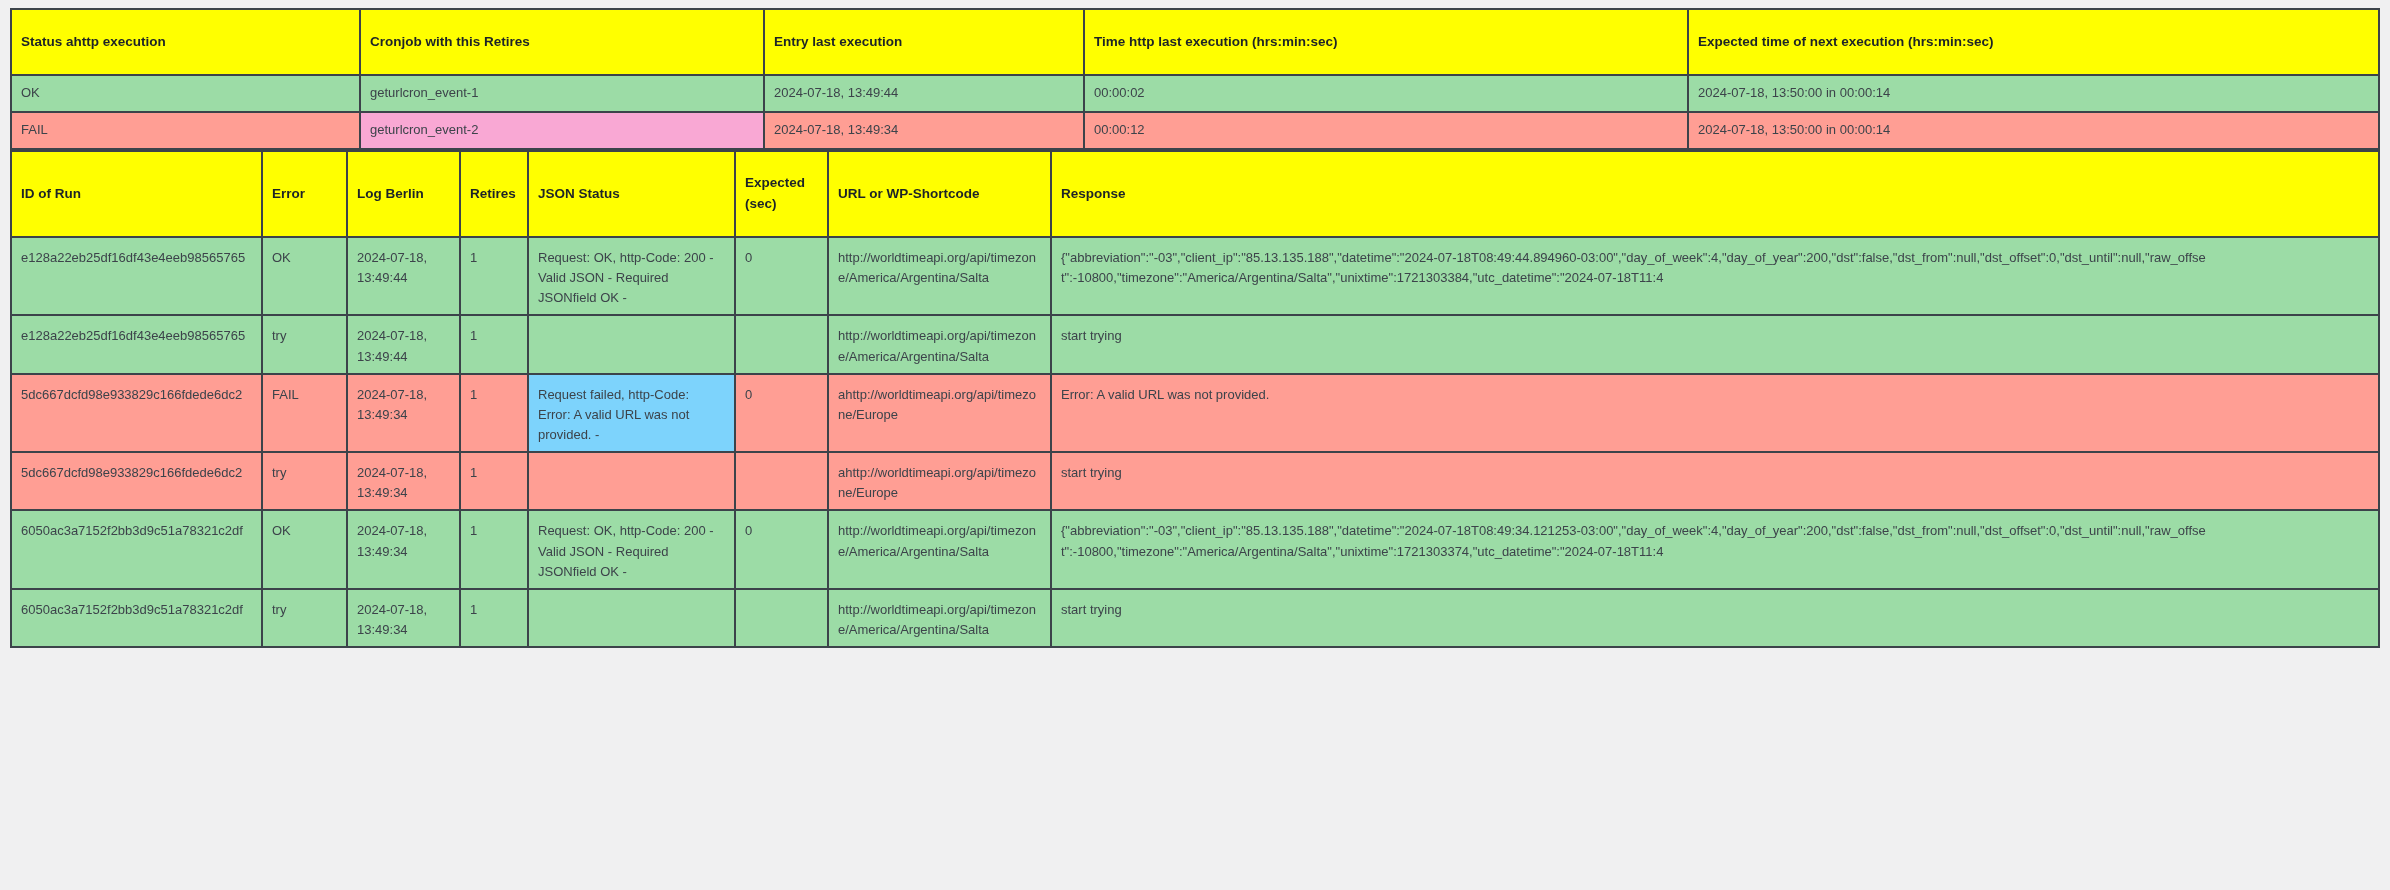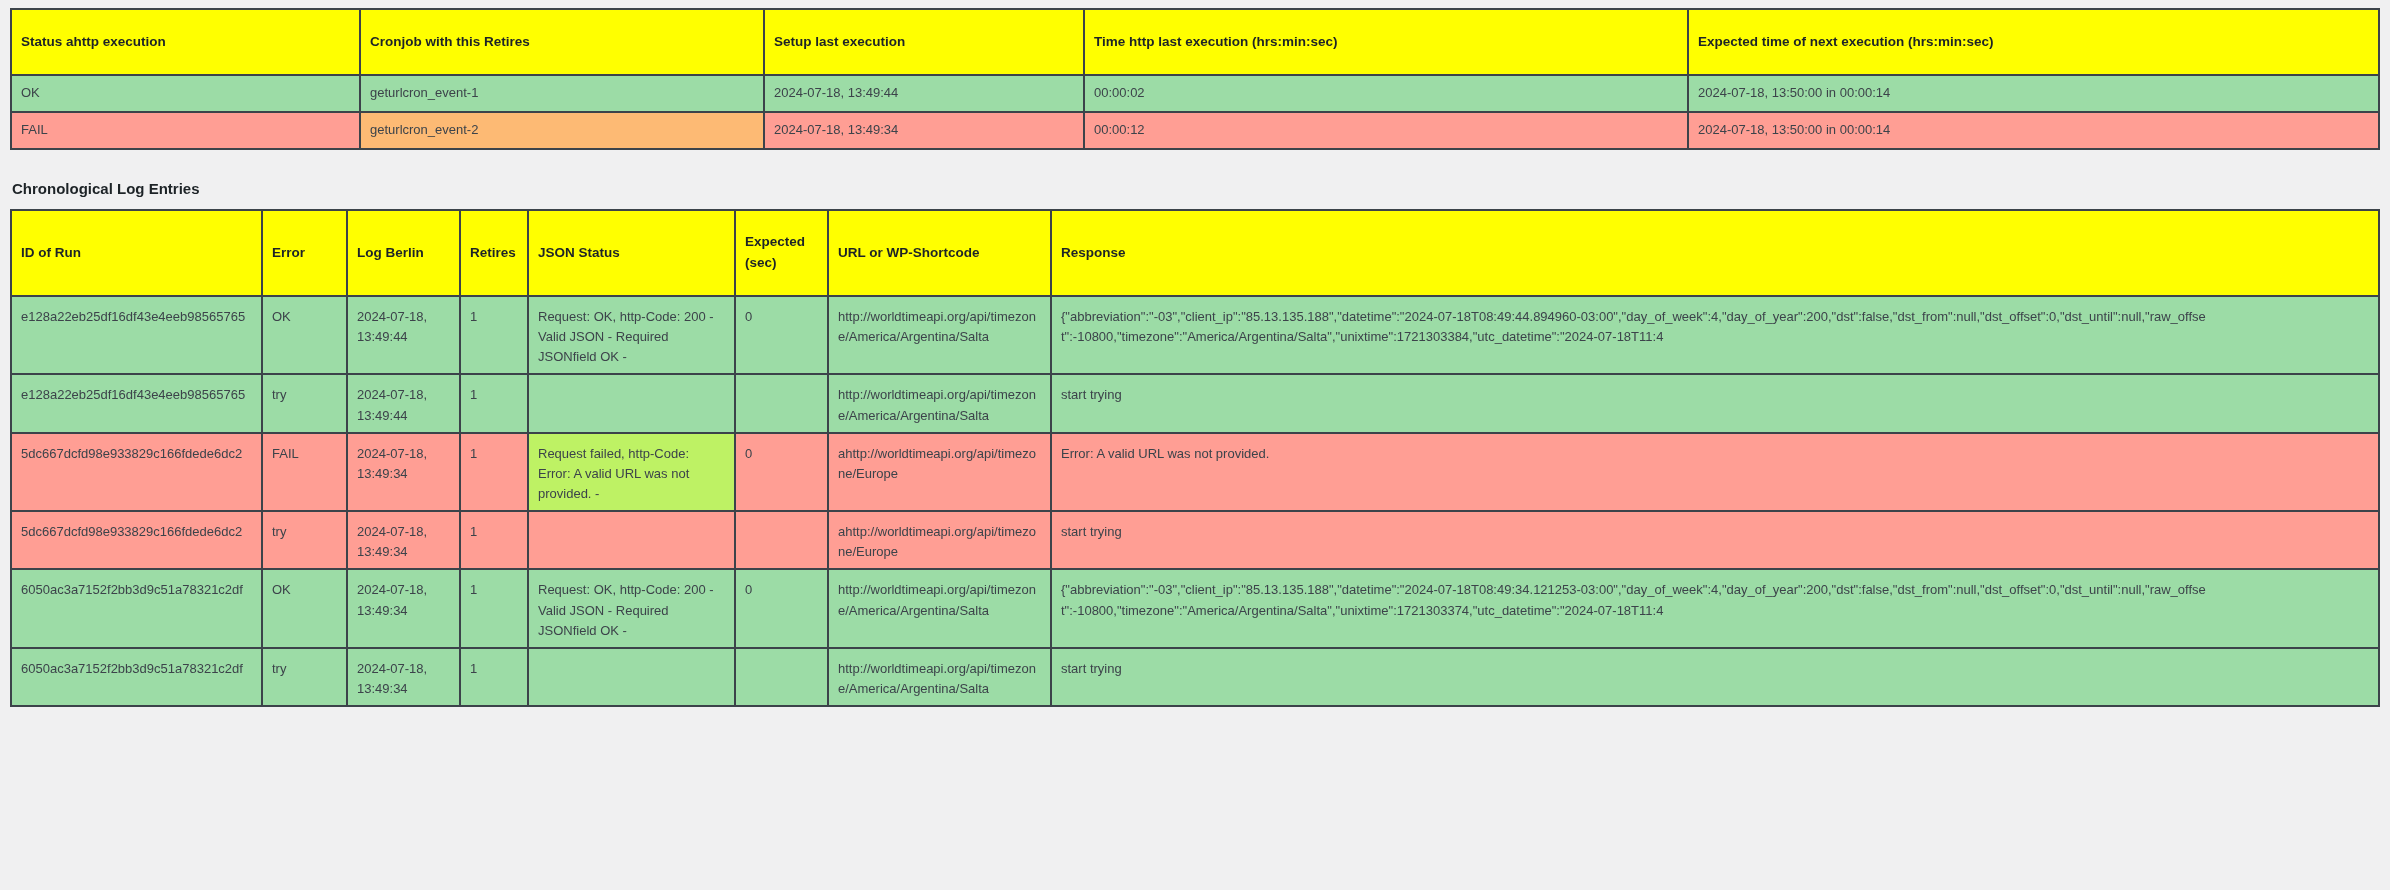--- a/index.html
+++ b/index.html
@@ -69,44 +69,43 @@
       <col class="s-c1">
         <col class="s-c2">
         <col class="s-c3">
         <col class="s-c4">
         <col class="s-c5">
     </colgroup>
     <thead>
       <tr id="summary-head-row">
           <th>Status ahttp execution</th>
           <th>Cronjob with this Retires</th>
-          <th>Setup last execution</th>
+          <th>Entry last execution</th>
           <th>Time http last execution (hrs:min:sec)</th>
           <th>Expected time of next execution (hrs:min:sec)</th>
         </tr>
     </thead>
     <tbody id="summary-body">
         <tr>
           <td style="background: rgb(156, 220, 166);">OK</td>
           <td style="background: rgb(156, 220, 166);">geturlcron_event-1</td>
           <td style="background: rgb(156, 220, 166);">2024-07-18, 13:49:44</td>
           <td style="background: rgb(156, 220, 166);">00:00:02</td>
           <td style="background: rgb(156, 220, 166);">2024-07-18, 13:50:00 in 00:00:14</td>
         </tr>
         <tr>
           <td style="background: rgb(255, 158, 148);">FAIL</td>
-          <td style="background: #fdba74;">geturlcron_event-2</td>
+          <td style="background: #f9a8d4;">geturlcron_event-2</td>
           <td style="background: rgb(255, 158, 148);">2024-07-18, 13:49:34</td>
           <td style="background: rgb(255, 158, 148);">00:00:12</td>
           <td style="background: rgb(255, 158, 148);">2024-07-18, 13:50:00 in 00:00:14</td>
         </tr>
       </tbody>
   </table>
 
-  <h2 class="section-heading">Chronological Log Entries</h2>
 
   <table class="report log">
     <colgroup>
       <col class="l-c1">
         <col class="l-c2">
         <col class="l-c3">
         <col class="l-c4">
       <col class="l-c5">
         <col class="l-c6">
         <col class="l-c7">
@@ -143,21 +142,21 @@
           <td style="background: rgb(156, 220, 166);"></td>
           <td style="background: rgb(156, 220, 166);"></td>
           <td style="background: rgb(156, 220, 166);">http://worldtimeapi.org/api/timezone/America/Argentina/Salta</td>
           <td style="background: rgb(156, 220, 166);">start trying</td>
         </tr>
         <tr>
           <td style="background: rgb(255, 158, 148);">5dc667dcfd98e933829c166fdede6dc2</td>
           <td style="background: rgb(255, 158, 148);">FAIL</td>
           <td style="background: rgb(255, 158, 148);">2024-07-18, 13:49:34</td>
           <td style="background: rgb(255, 158, 148);">1</td>
-          <td style="background: #bef264;">Request failed, http-Code: Error: A valid URL was not provided. -</td>
+          <td style="background: #7dd3fc;">Request failed, http-Code: Error: A valid URL was not provided. -</td>
           <td style="background: rgb(255, 158, 148);">0</td>
           <td style="background: rgb(255, 158, 148);">ahttp://worldtimeapi.org/api/timezone/Europe</td>
           <td style="background: rgb(255, 158, 148);">Error: A valid URL was not provided.</td>
         </tr>
         <tr>
           <td style="background: rgb(255, 158, 148);">5dc667dcfd98e933829c166fdede6dc2</td>
           <td style="background: rgb(255, 158, 148);">try</td>
           <td style="background: rgb(255, 158, 148);">2024-07-18, 13:49:34</td>
           <td style="background: rgb(255, 158, 148);">1</td>
           <td style="background: rgb(255, 158, 148);"></td>

